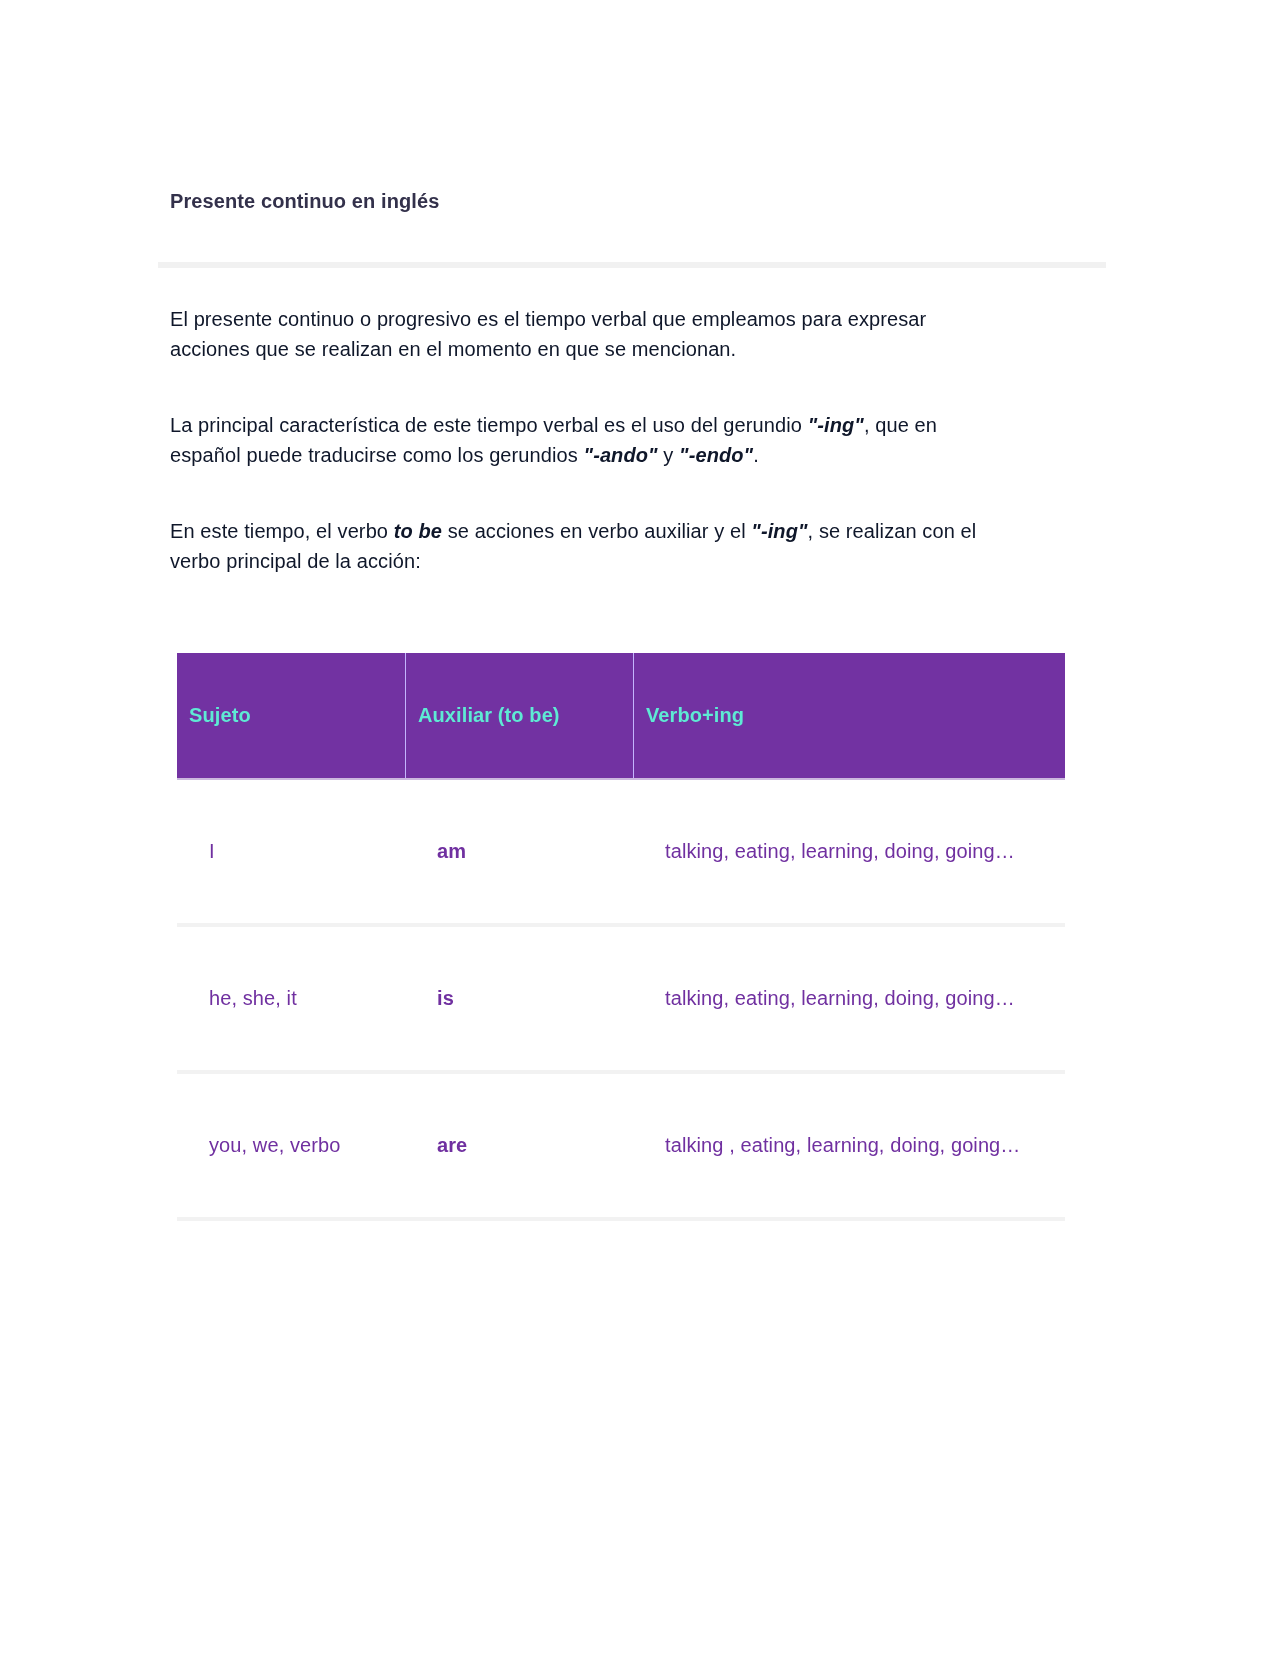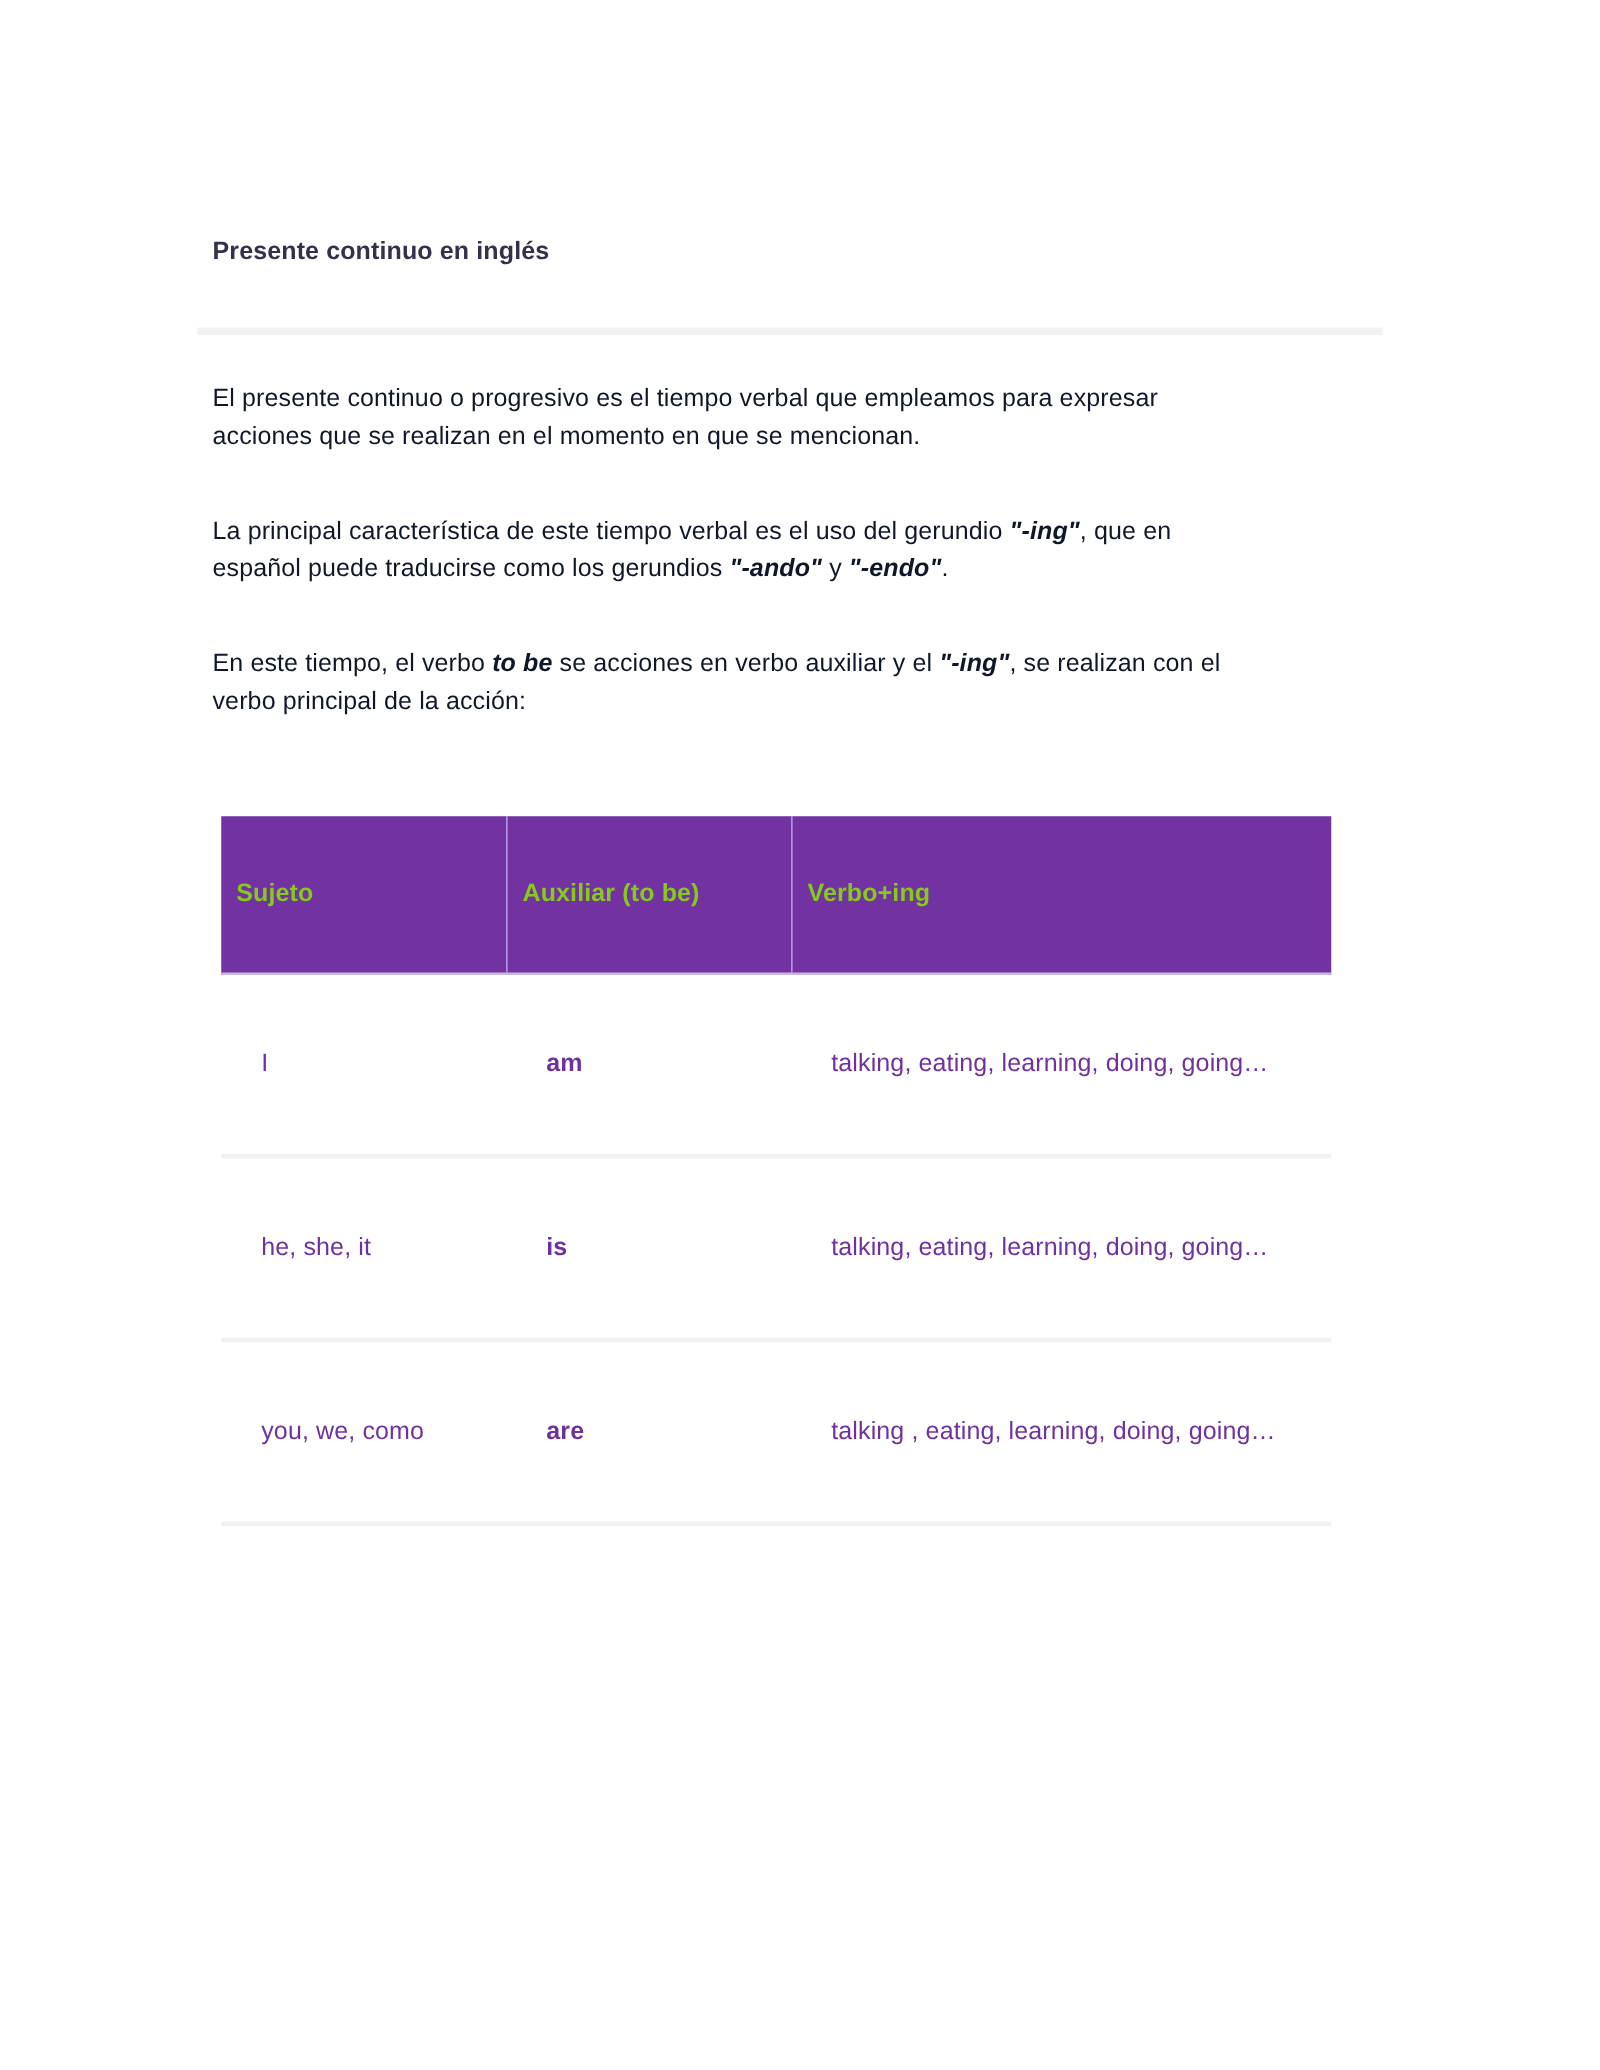--- a/index.html
+++ b/index.html
@@ -59,21 +59,21 @@
     grid-template-columns: 228px 228px 432px;
     height: 127px;
     background: #7232a2;
     border-bottom: 2px solid #cbb8de;
     box-sizing: border-box;
   }
   .t-head .cell {
     display: flex;
     align-items: center;
     padding-left: 12px;
-    color: #84cc16;
+    color: #5eead4;
     font-size: 20px;
     font-weight: 700;
     letter-spacing: 0.1px;
   }
   .t-head .cell + .cell {
     border-left: 1px solid #c4b5fd;
   }
   .t-row {
     display: grid;
     grid-template-columns: 228px 228px 432px;
@@ -124,20 +124,20 @@
       <div class="cell verbs">talking, eating, learning, doing, going…</div>
     </div>
 
     <div class="t-row">
       <div class="cell subject">he, she, it</div>
       <div class="cell aux">is</div>
       <div class="cell verbs">talking, eating, learning, doing, going…</div>
     </div>
 
     <div class="t-row">
-      <div class="cell subject">you, we, como</div>
+      <div class="cell subject">you, we, verbo</div>
       <div class="cell aux">are</div>
       <div class="cell verbs">talking , eating, learning, doing, going…</div>
     </div>
 
   </div>
 
 </div>
 
 </body></html>

